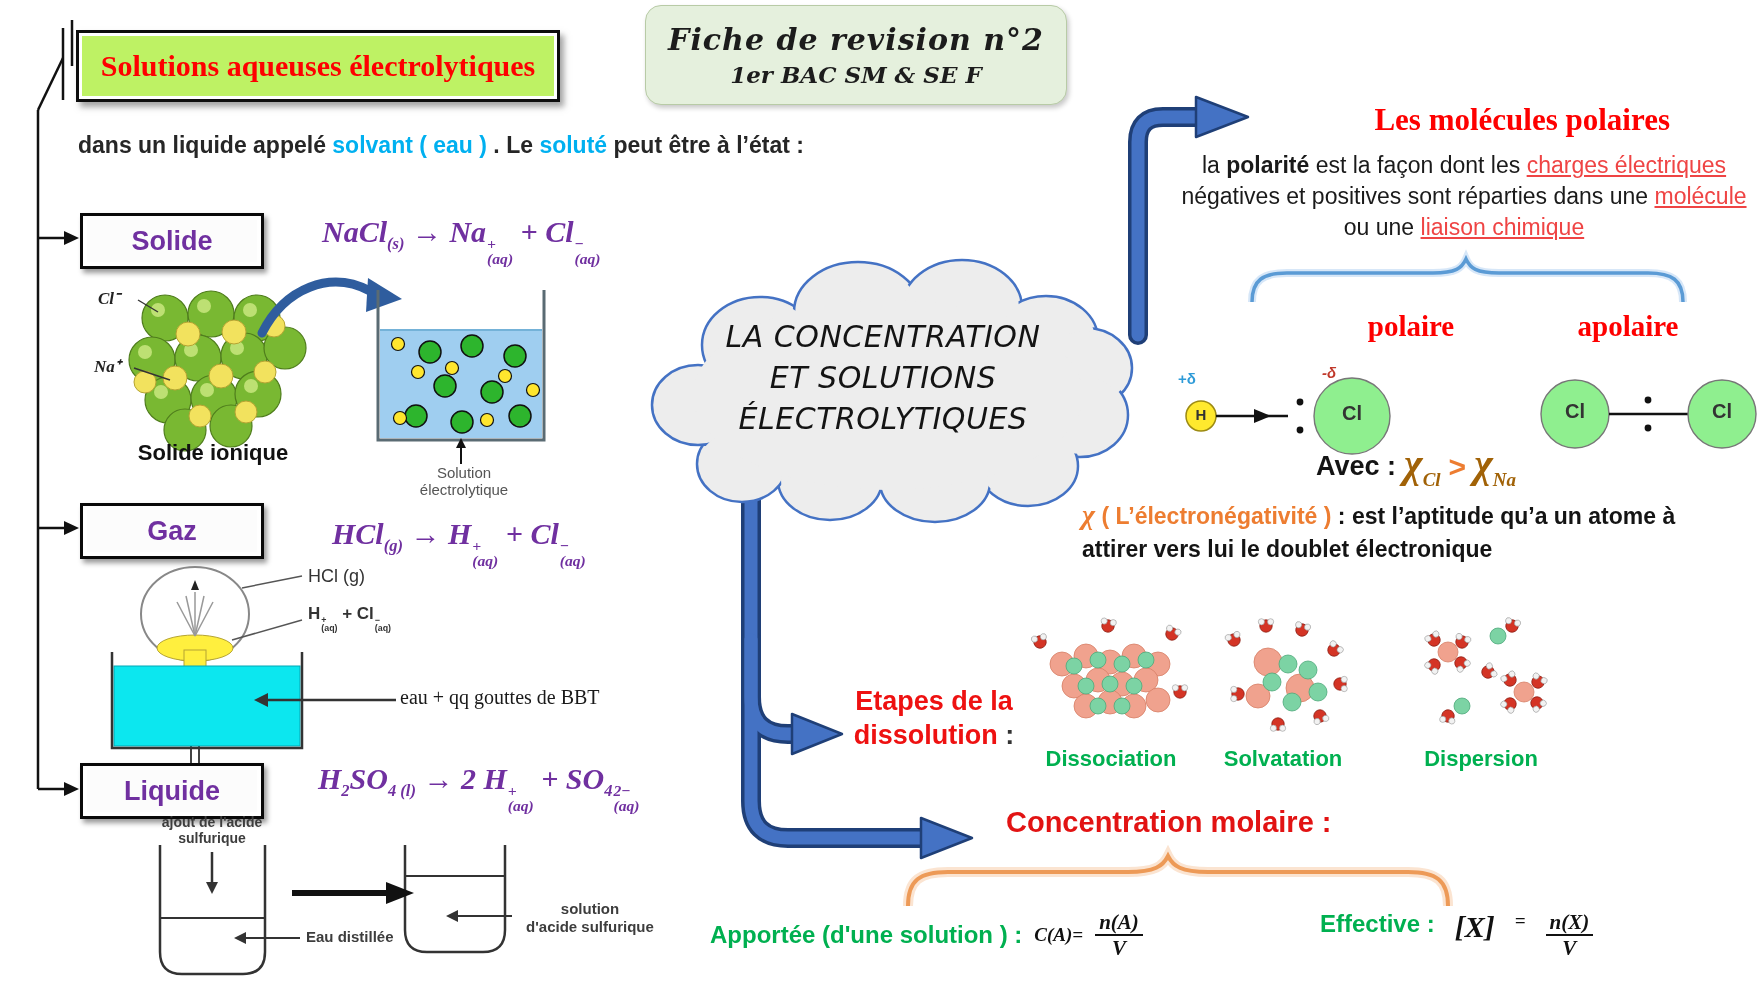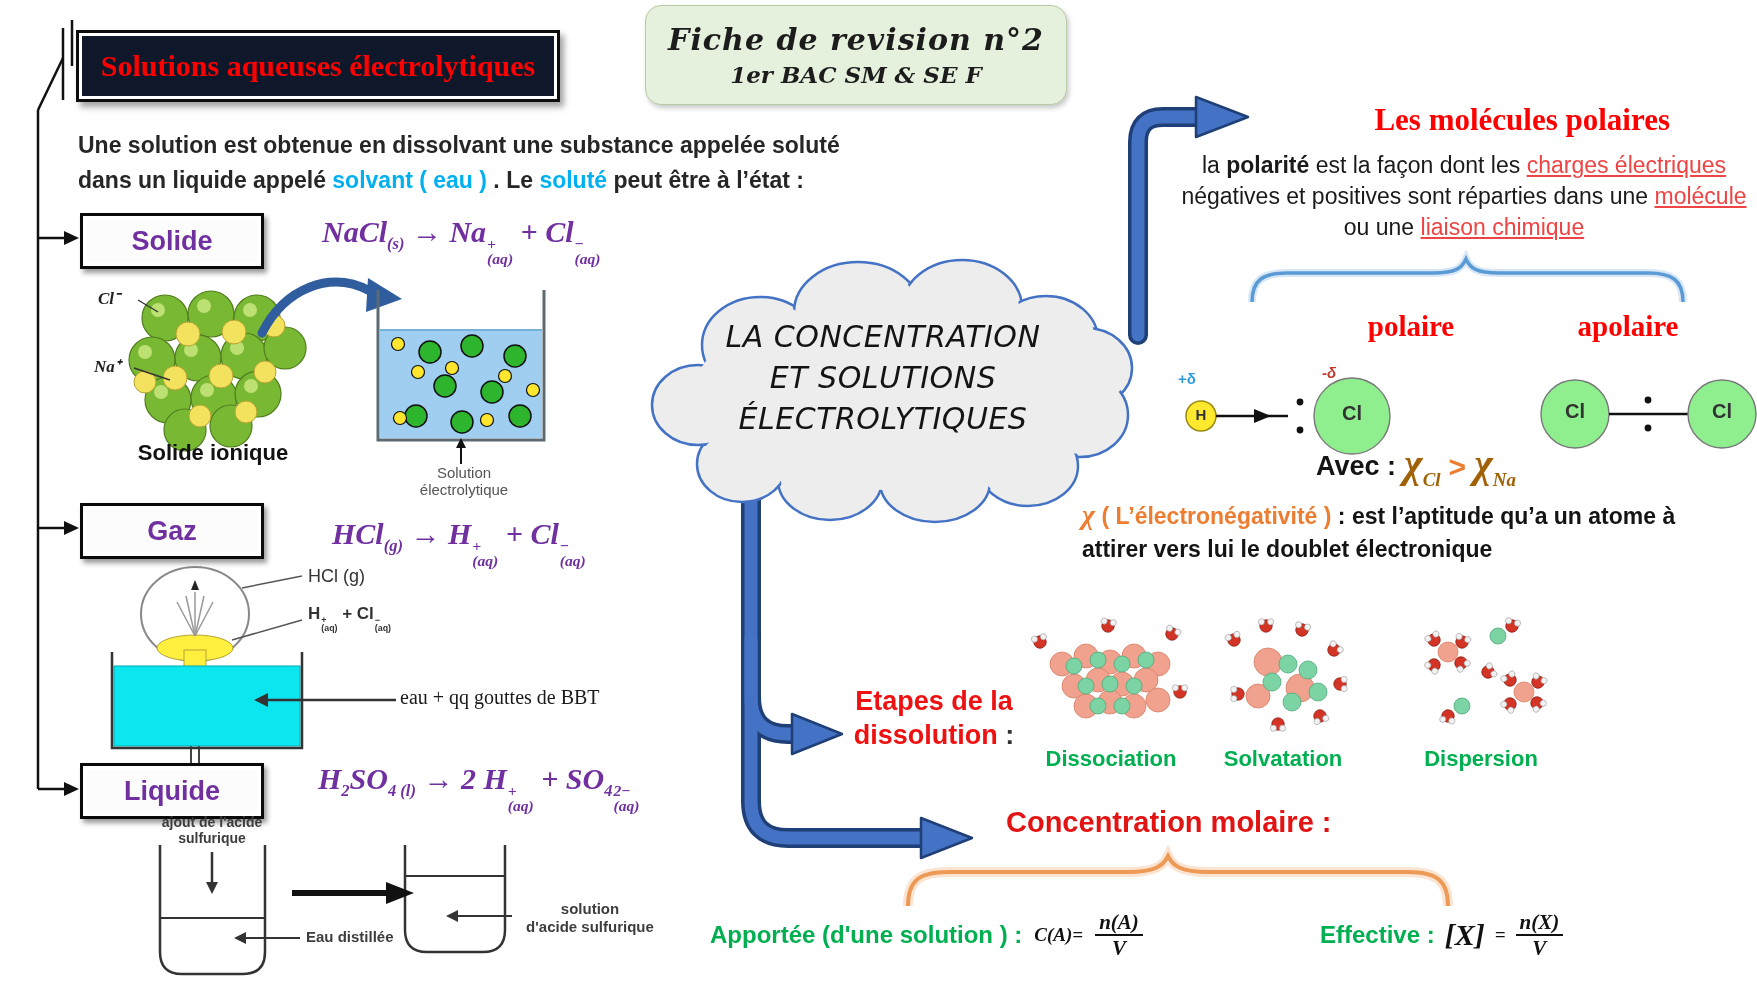--- a/index.html
+++ b/index.html
@@ -2,21 +2,21 @@
 <html><head>
 <meta charset="utf-8">
 <style>
   html,body{margin:0;padding:0;background:#fff;}
   .sheet{position:relative;width:1757px;height:988px;background:#ffffff;
          font-family:"Liberation Sans",sans-serif;overflow:hidden;}
   svg.art{position:absolute;left:0;top:0;z-index:1;}
   .txt{position:absolute;z-index:2;}
 
   
-  .title-box{left:76px;top:30px;width:478px;height:66px;border:3px solid #0d0d0d;background:#0f172a;
+  .title-box{left:76px;top:30px;width:478px;height:66px;border:3px solid #0d0d0d;background:#bef264;
              display:flex;align-items:center;justify-content:center;
              box-shadow:4px 5px 6px rgba(90,90,90,.55), inset 0 0 0 3px #fff;}
   .title-box span{font-family:"Liberation Serif",serif;font-weight:bold;font-size:30px;color:#fe0000;}
   .fiche{left:645px;top:5px;width:420px;height:98px;background:#e5f0dd;border:1px solid #b8cba6;
          border-radius:16px;box-shadow:2px 3px 5px #c9c9c9;display:flex;flex-direction:column;
          align-items:center;justify-content:center;font-family:"DejaVu Serif",serif;
          font-style:italic;font-weight:bold;color:#1c1c1c;}
   .fiche .f1{font-size:30px;letter-spacing:1px;}
   .fiche .f2{font-size:23px;margin-top:4px;}
   .prof{left:1222px;top:16px;font-family:"DejaVu Sans",sans-serif;font-style:italic;
@@ -83,21 +83,21 @@
   .chi-def .or{color:#ed7d31;}
 
   
   .etapes{left:836px;top:684px;width:196px;text-align:center;font-size:27px;font-weight:bold;
           color:#ee1111;line-height:34px;}
   .etapes .colon{color:#333;}
   .step{position:absolute;top:746px;width:170px;text-align:center;font-size:22px;font-weight:bold;color:#00b050;z-index:2;}
   #step1{left:1026px;} #step2{left:1198px;} #step3{left:1396px;}
   .conc-title{left:1006px;top:806px;width:440px;font-size:29px;font-weight:bold;color:#e21313;}
   .apportee{left:710px;top:910px;display:flex;align-items:center;gap:12px;}
-  .effective{left:1320px;top:910px;display:flex;align-items:center;gap:10px;}
+  .effective{left:1320px;top:910px;display:flex;gap:20px;}
   .g-label{font-size:24px;font-weight:bold;color:#00b050;}
   .fm{font-family:"Liberation Serif",serif;font-weight:bold;font-style:italic;font-size:19px;color:#111;}
   .eff-x{font-family:"Liberation Serif",serif;font-weight:bold;font-style:italic;font-size:30px;color:#111;}
   .frac{display:inline-flex;flex-direction:column;align-items:center;font-family:"Liberation Serif",serif;
         font-weight:bold;font-style:italic;font-size:21px;color:#111;line-height:1.15;}
   .frac .num{border-bottom:2px solid #111;padding:0 4px;}
 </style>
 </head>
 <body>
 
@@ -392,21 +392,20 @@
     <span>Solutions aqueuses électrolytiques</span>
   </div>
 
   <div class="txt fiche">
     <div class="f1">Fiche de revision n°2</div>
     <div class="f2">1er BAC SM &amp; SE F</div>
   </div>
 
 
   <div class="txt intro">
-    <div>Une solution est obtenue en dissolvant une substance appelée soluté</div>
     <div><span>dans un liquide appelé </span><span class="blue">solvant ( eau )</span><span> . Le </span><span class="blue">soluté</span><span> peut être à l’état :</span></div>
   </div>
 
   <div class="state-box" id="box-solide">
     <span>Solide</span>
   </div>
   <div class="state-box" id="box-gaz">
     <span>Gaz</span>
   </div>
   <div class="state-box" id="box-liquide">

